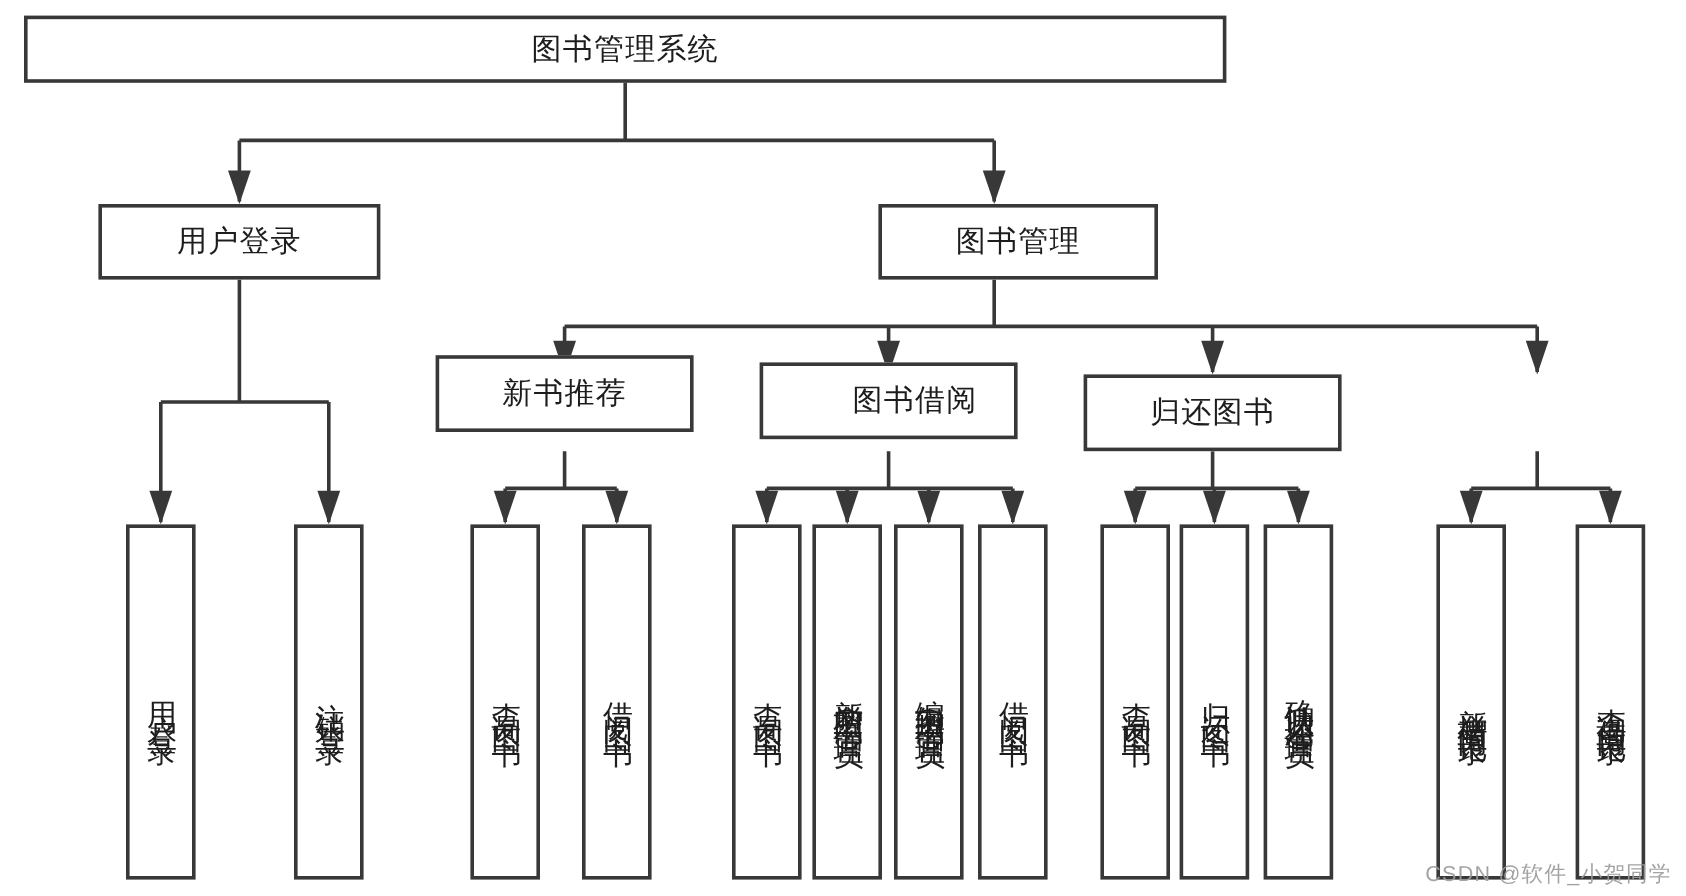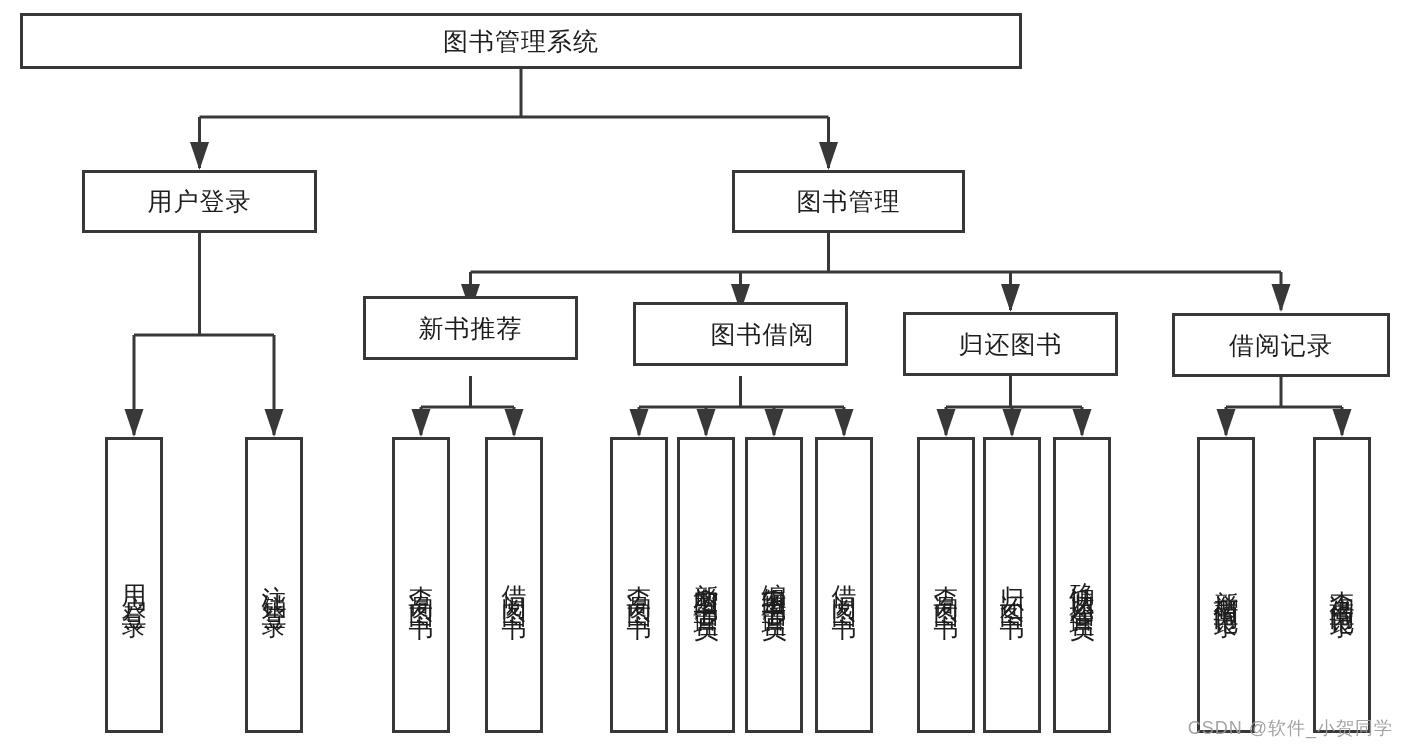--- a/index.html
+++ b/index.html
@@ -98,21 +98,20 @@
   </svg>
 
   <div class="box" id="n-root">图书管理系统</div>
 
   <div class="box" id="l2-0">用户登录</div>
   <div class="box" id="l2-1">图书管理</div>
 
   <div class="box" id="l3-0">新书推荐</div>
   <div class="box" id="l3-1">图书借阅</div>
   <div class="box" id="l3-2">归还图书</div>
-  <div class="box" id="l3-3">借阅记录</div>
 
   <div class="box leaf" id="l4-0">用户登录</div>
   <div class="box leaf" id="l4-1">注销登录</div>
 
   <div class="box leaf" id="l4-2">查询图书</div>
   <div class="box leaf" id="l4-3">借阅图书</div>
 
   <div class="box leaf" id="l4-4">查询图书</div>
   <div class="box leaf tight" id="l4-5">新增图书（管理员）</div>
   <div class="box leaf tight" id="l4-6">编辑图书（管理员）</div>

